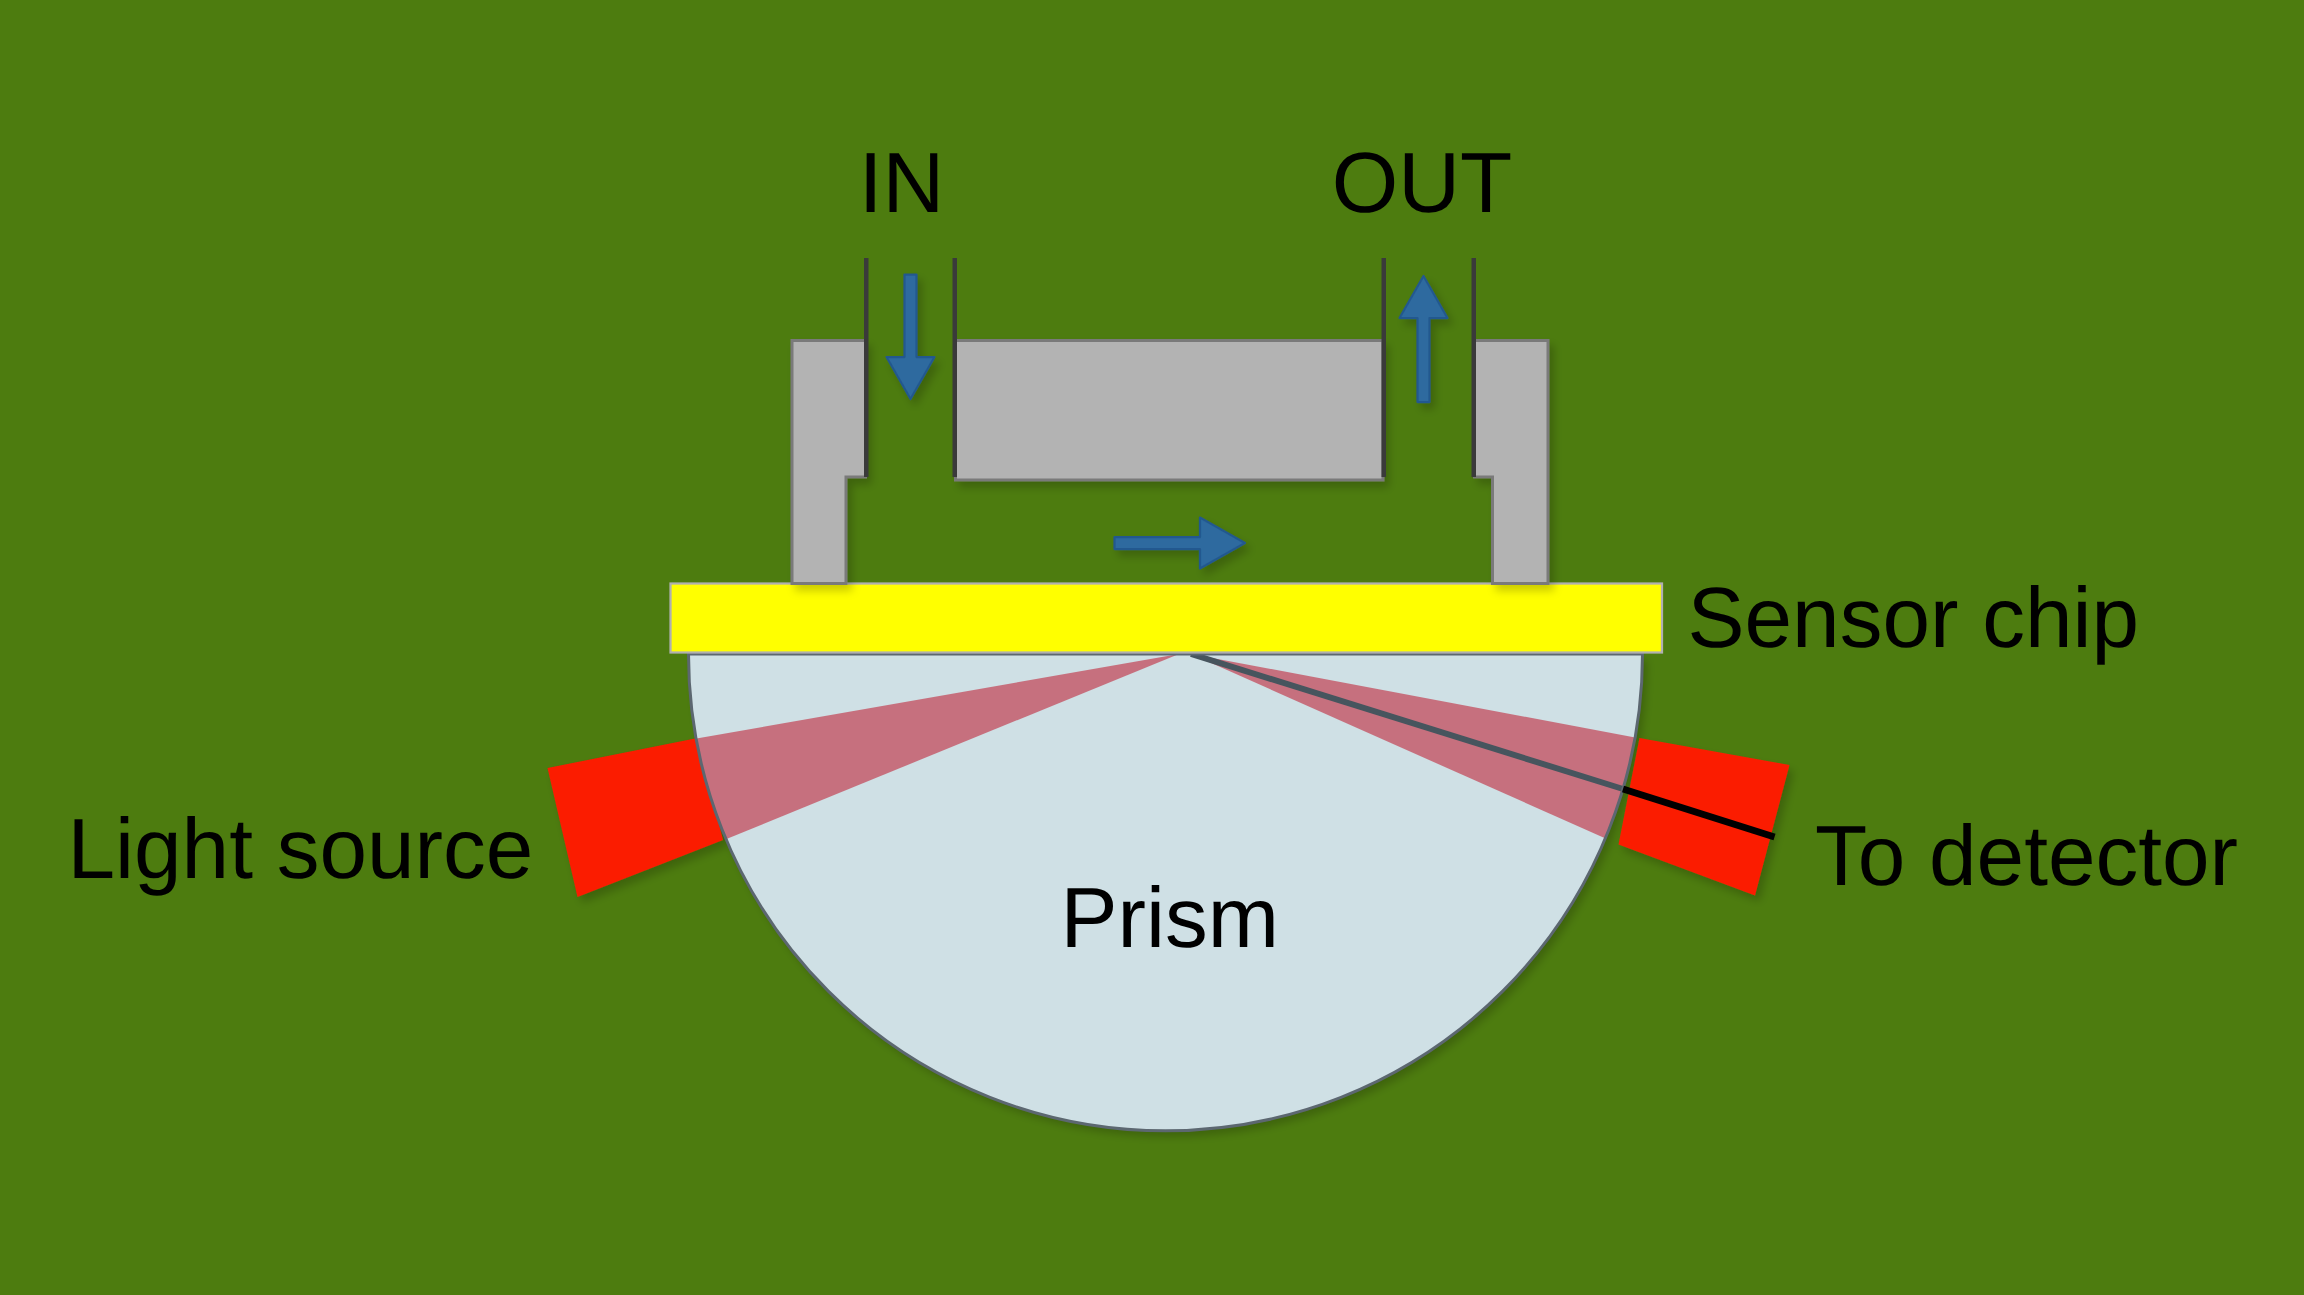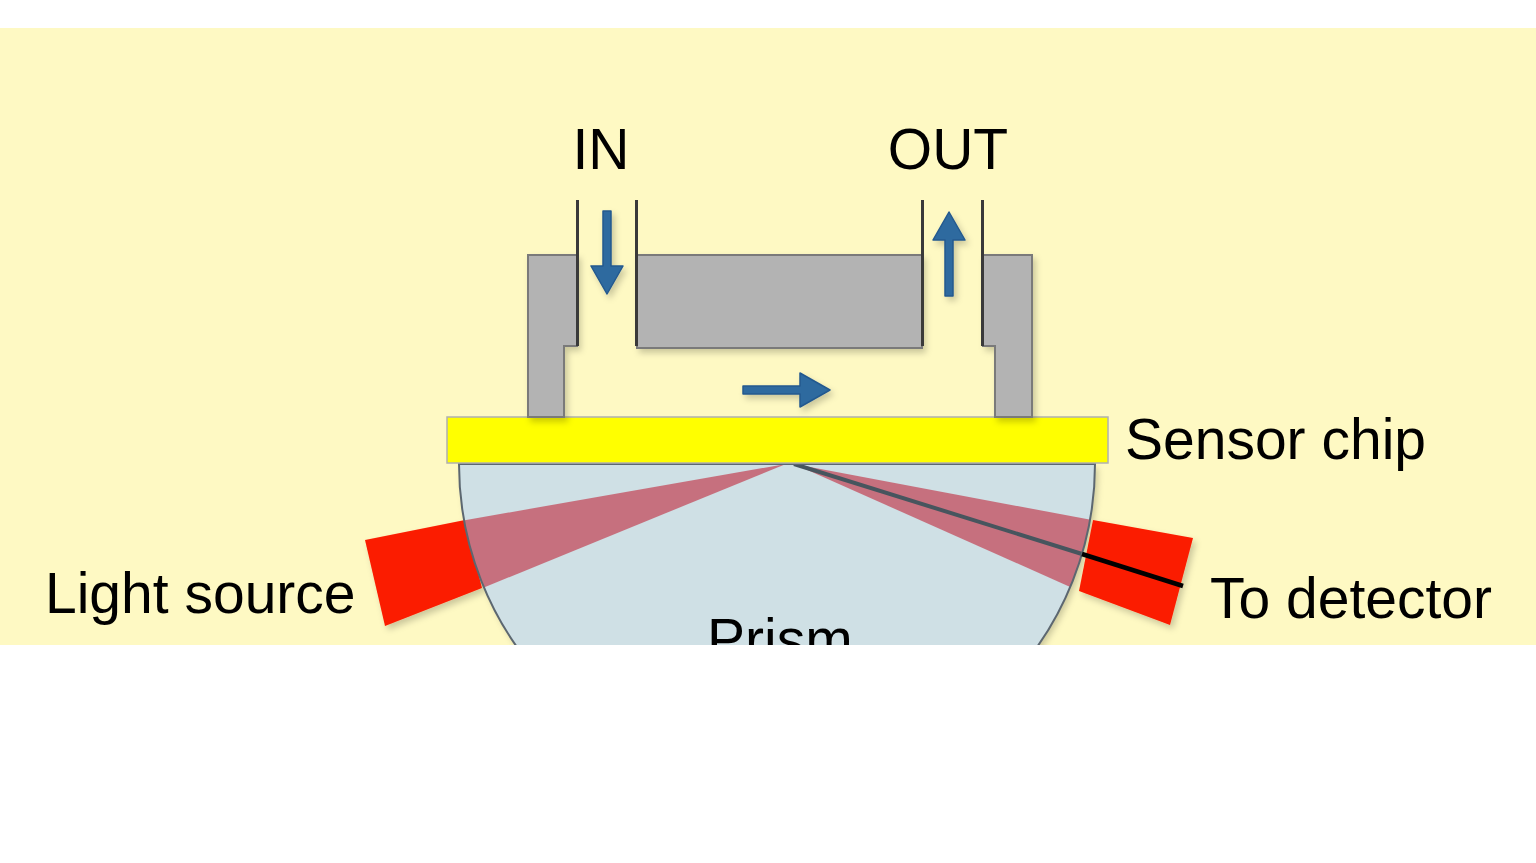--- a/index.html
+++ b/index.html
@@ -1,16 +1,16 @@
 <!DOCTYPE html>
 <html><head>
 <meta charset="utf-8">
 <style>
   html,body{margin:0;padding:0;background:#ffffff;}
-  .canvas{position:relative;width:1536px;height:617px;background:#fef9c3;overflow:hidden;margin-top:28px;}
+  .canvas{position:relative;width:1536px;height:863px;background:#4d7c0f;overflow:hidden;}
   svg{display:block;}
   .lbl{
     font-family:"Liberation Sans","DejaVu Sans",sans-serif;
     font-size:57px;
     fill:#000000;
   }
   .arrow{stroke:#24598f;stroke-width:1.5;stroke-linejoin:round;}
   .grayshape{stroke-width:2;stroke-linejoin:miter;}
   .tubeline{stroke-width:3;stroke-linecap:butt;}
   .rayinner{stroke-width:4;fill:none;}

